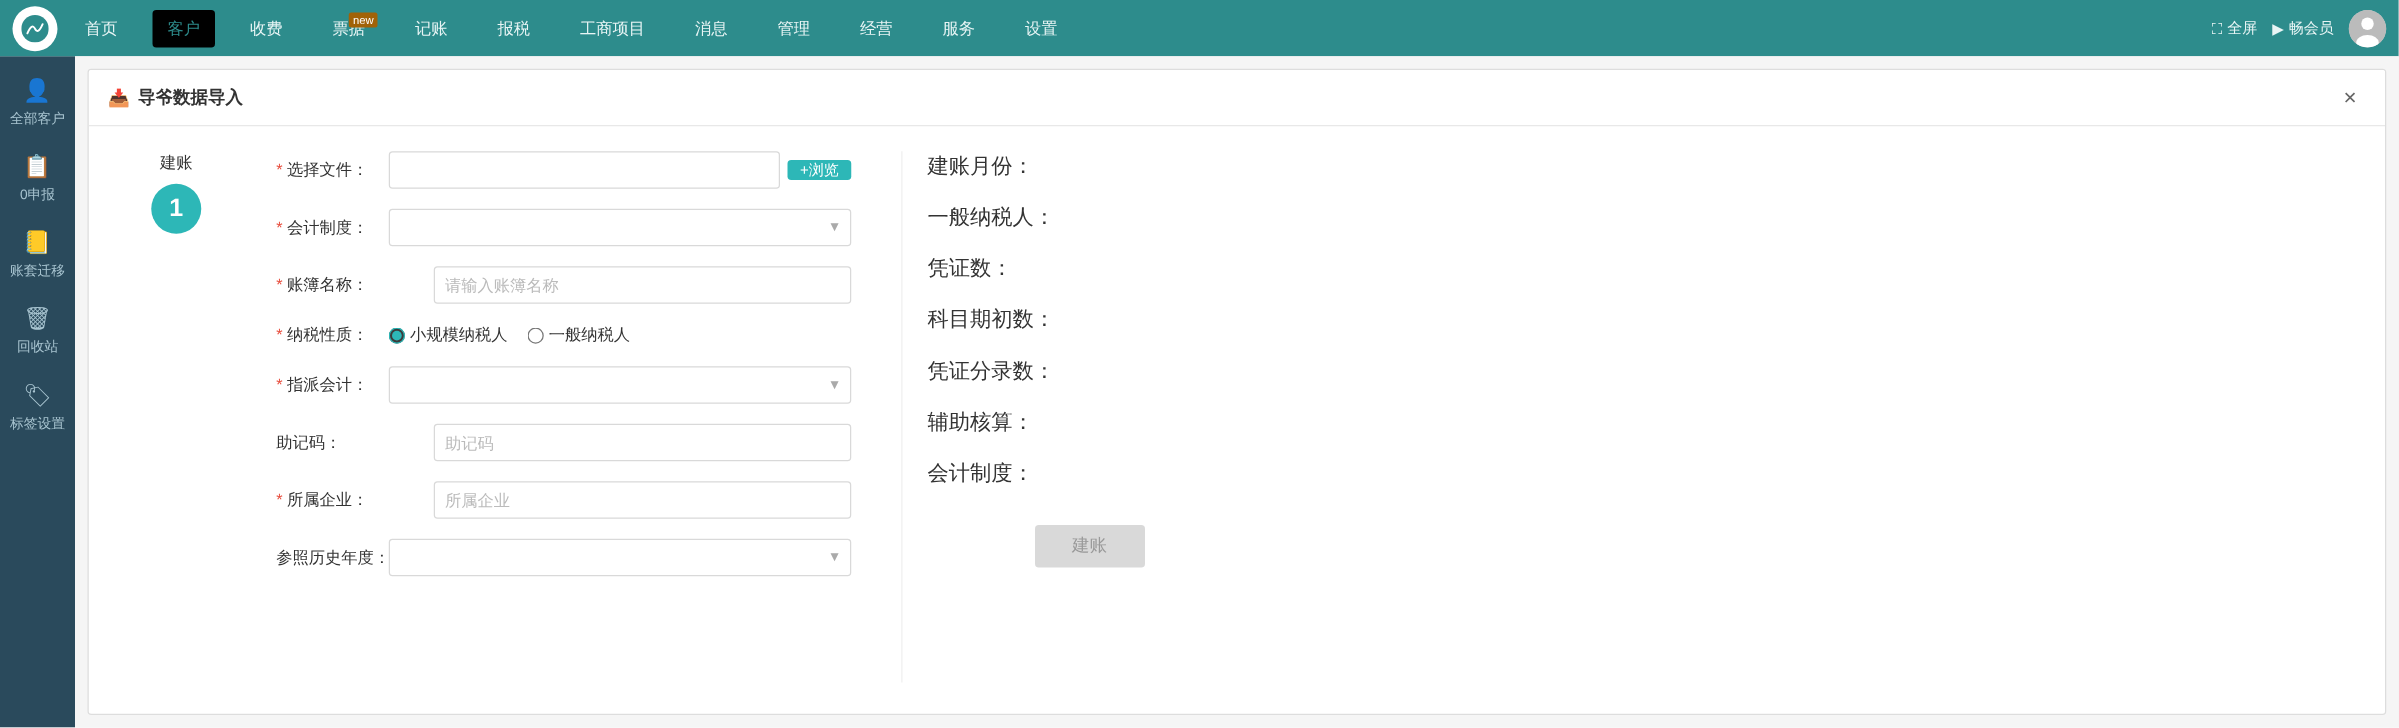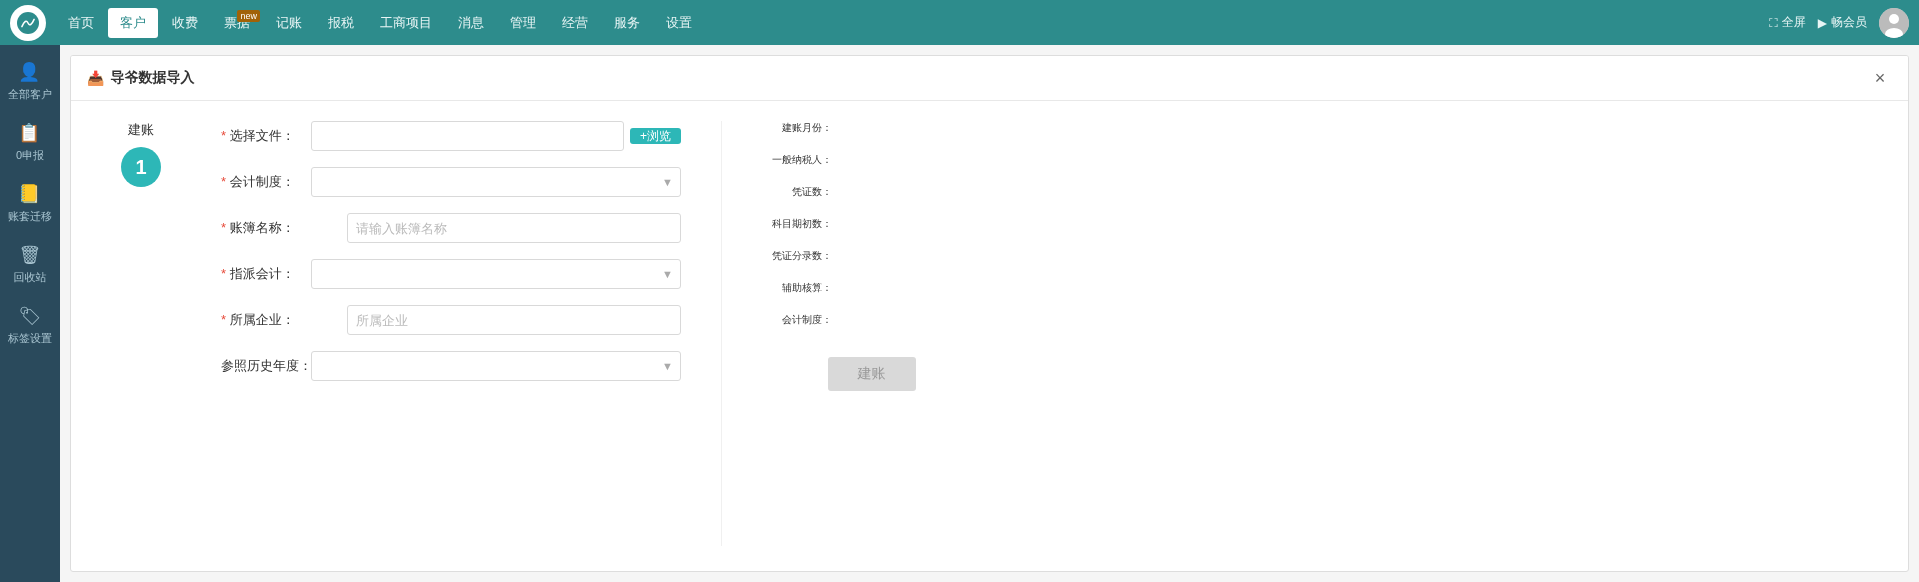--- a/index.html
+++ b/index.html
@@ -20,33 +20,33 @@
       background: #fff;
       border-radius: 50%;
       display: flex; align-items: center; justify-content: center;
       margin-right: 10px;
       flex-shrink: 0;
     }
     .nav-logo svg { width: 22px; height: 22px; }
     .nav-items {
       display: flex;
       align-items: flex-start;
-      gap: 2px;
+      gap: 16px;
       flex: 1;
     }
     .nav-item {
       color: #e8f5f5;
       padding: 6px 12px;
       cursor: pointer;
       border-radius: 3px;
       font-size: 13px;
       white-space: nowrap;
       position: relative;
     }
-    .nav-item.active { background: #ffffff; color: #2d8c8c; border-radius: 3px; }
+    .nav-item.active { background: #000000; color: #2d8c8c; border-radius: 3px; }
     .nav-badge {
       position: absolute;
       top: 2px; right: 2px;
       background: #a16207;
       color: #fff;
       font-size: 9px;
       padding: 1px 3px;
       border-radius: 2px;
     }
     .nav-right {
@@ -289,23 +289,23 @@
       border-left: 1px solid #f0f0f0;
     }
     .info-row {
       display: flex;
       align-items: center;
       margin-bottom: 18px;
       gap: 10px;
     }
     .info-label {
       width: 90px;
-      text-align: right;
-      color: #333;
-      font-size: 10px;
+      text-align: left;
+      color: #333;
+      font-size: 17px;
       white-space: nowrap;
       flex-shrink: 0;
     }
     .info-value {
       flex: 1;
       font-size: 13px;
       color: #666;
     }
 
     .btn-create {
@@ -431,31 +431,48 @@
               </select>
               <span class="select-arrow">▼</span>
             </div>
           </div>
 
           <div class="form-row">
             <div class="form-label required">账簿名称：</div>
             <input type="text" class="form-input" placeholder="请输入账簿名称" style="">
           </div>
 
+          <div class="form-row">
+            <div class="form-label required">纳税性质：</div>
+            <div class="radio-group">
+              <label class="radio-item">
+                <input type="radio" name="tax_nature" value="small" checked="" style="">
+                <span>小规模纳税人</span>
+              </label>
+              <label class="radio-item">
+                <input type="radio" name="tax_nature" value="general" style="">
+                <span>一般纳税人</span>
+              </label>
+            </div>
+          </div>
 
           <div class="form-row">
             <div class="form-label required">指派会计：</div>
             <div class="select-wrapper">
               <select>
                 <option value=""></option>
               </select>
               <span class="select-arrow">▼</span>
             </div>
           </div>
 
+          <div class="form-row">
+            <div class="form-label">助记码：</div>
+            <input type="text" class="form-input" placeholder="助记码" style="">
+          </div>
 
           <div class="form-row">
             <div class="form-label required">所属企业：</div>
             <input type="text" class="form-input" placeholder="所属企业" style="">
           </div>
 
           <div class="form-row">
             <div class="form-label">参照历史年度：</div>
             <div class="select-wrapper">
               <select>

